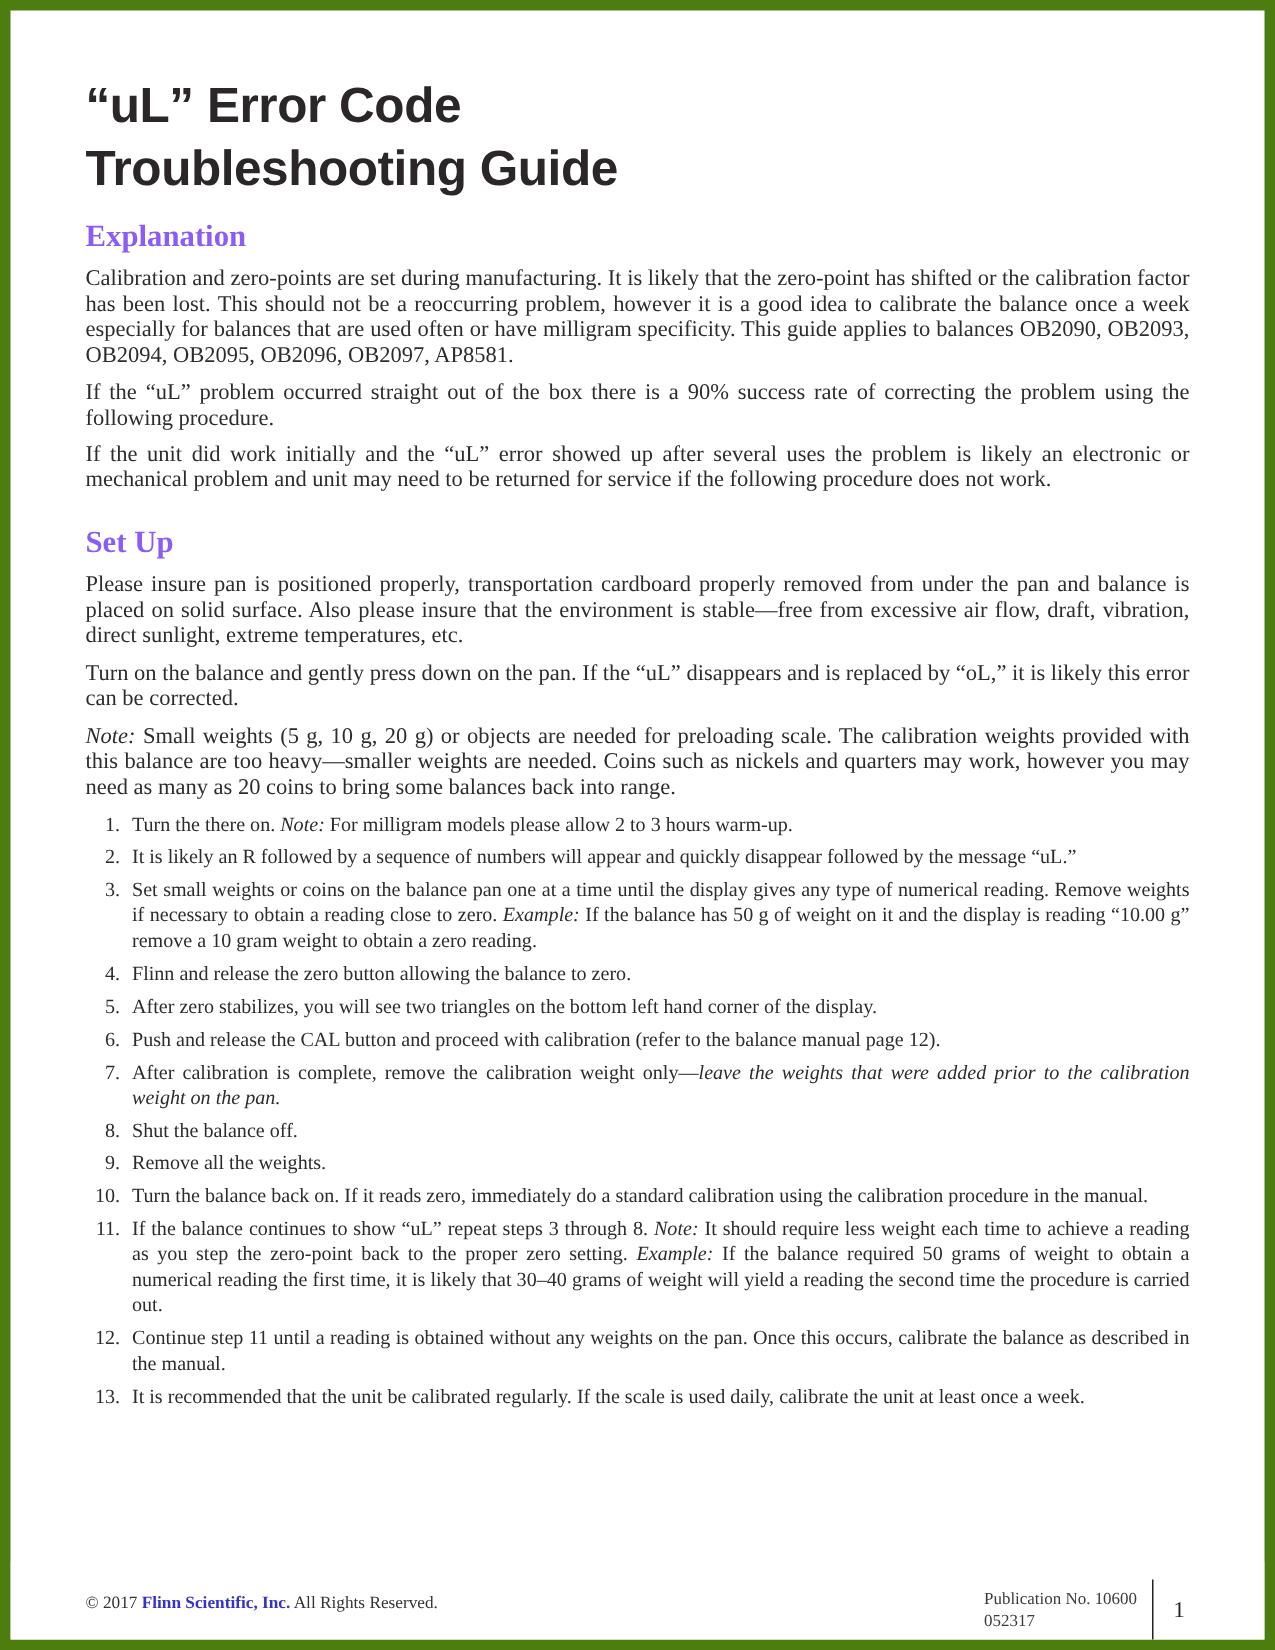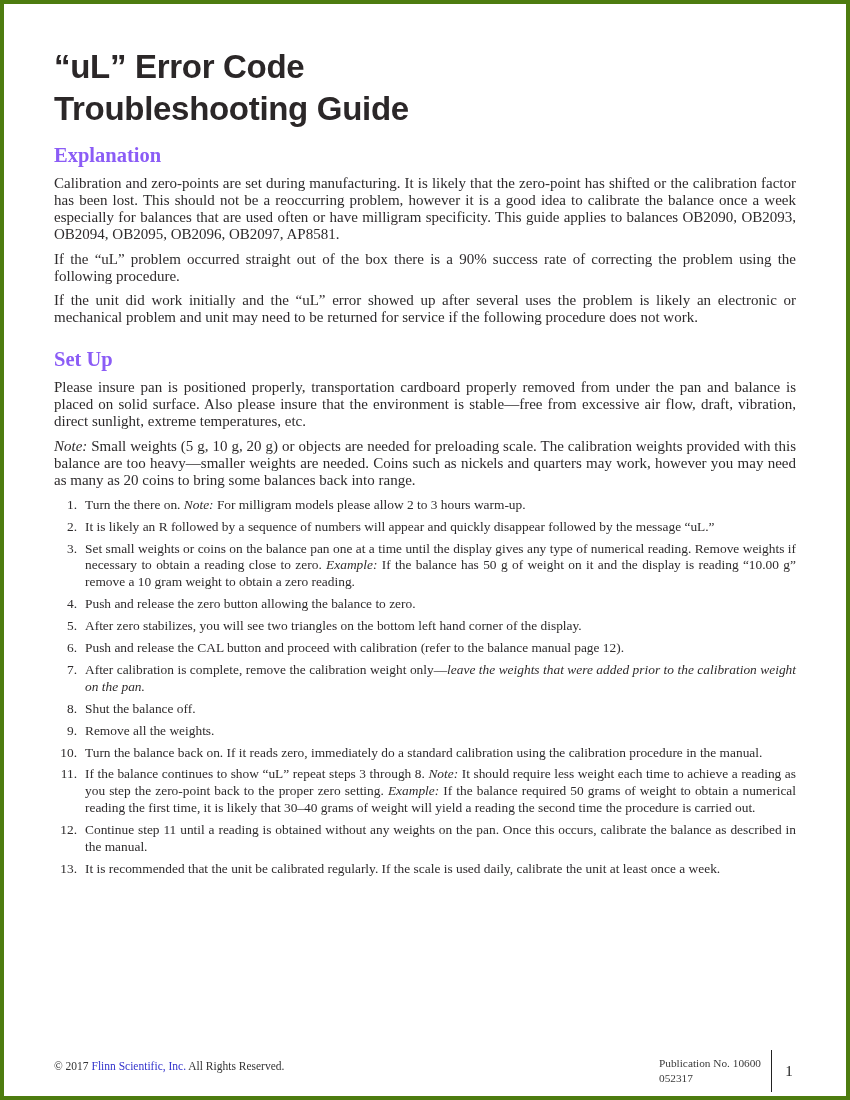--- a/index.html
+++ b/index.html
@@ -8,21 +8,21 @@
     --link-blue:#3333CC;
     --ink:#2E2B2C;
     --title-ink:#2B2728;
   }
   *{box-sizing:border-box;}
   html,body{margin:0;padding:0;background:#fff;}
   .page{
     position:relative;
     width:850px;height:1100px;
     background:#fff;
-    border:4px solid #4d7c0f;
+    border:7px solid #4d7c0f;
     overflow:hidden;
     font-family:"Liberation Serif", serif;
     color:var(--ink);
   }
   .content{padding:42px 50px 0 50px;}
 
   
   .header{display:flex;justify-content:space-between;align-items:flex-start;}
   .doc-title{
     font-family:"Liberation Sans", sans-serif;
@@ -80,21 +80,21 @@
   }
 
   
   .footer{
     position:absolute;left:0;right:0;top:1034px;height:66px;
     background:#fff;
     padding:12px 40px 0 50px;
     display:flex;justify-content:space-between;align-items:flex-start;
   }
   .footer-left{font-size:11.5px;line-height:14px;padding-top:9px;color:#333;}
-  .footer-left .blue{color:var(--link-blue);font-weight:normal;}
+  .footer-left .blue{color:var(--link-blue);font-weight:bold;}
   .footer-right{display:flex;align-items:center;}
   .pub{
     text-align:left;font-size:11.3px;line-height:15px;color:#3a3a3a;
     padding-right:10px;
   }
   .vrule{width:0;border-left:1.5px solid #222;height:42px;}
   .page-num{
     width:34px;text-align:center;font-size:15px;color:#222;
   }
 </style>
@@ -112,38 +112,39 @@
     </div>
 
     <h2 class="first">Explanation</h2>
     <p class="body"><span>Calibration and zero-points are set during manufacturing. It is likely that the zero-point has shifted or the calibration factor has been lost. This should not be a reoccurring problem, however it is a good idea to calibrate the balance once a week especially for balances that are used often or have milligram specificity. This guide applies to balances OB2090, OB2093, OB2094, OB2095, OB2096, OB2097, AP8581.</span></p>
 
     <p class="body"><span>If the “uL” problem occurred straight out of the box there is a 90% success rate of correcting the problem using the following procedure.</span></p>
     <p class="body"><span>If the unit did work initially and the “uL” error showed up after several uses the problem is likely an electronic or mechanical problem and unit may need to be returned for service if the following procedure does not work.</span></p>
 
     <h2>Set Up</h2>
     <p class="body"><span>Please insure pan is positioned properly, transportation cardboard properly removed from under the pan and balance is placed on solid surface. Also please insure that the environment is stable—free from excessive air flow, draft, vibration, direct sunlight, extreme temperatures, etc.</span></p>
+    <p class="body"><span>Turn on the balance and gently press down on the pan. If the “uL” disappears and is replaced by “oL,” it is likely this error can be corrected.</span></p>
     <p class="body"><span class="it">Note: </span><span>Small weights (5 g, 10 g, 20 g) or objects are needed for preloading scale. The calibration weights provided with this balance are too heavy—smaller weights are needed. Coins such as nickels and quarters may work, however you may need as many as 20 coins to bring some balances back into range.</span></p>
 
     <ol class="proc-list">
         <li>
           <span class="num">1.</span>
           <div class="txt"><span>Turn the there on. </span><span class="it">Note:</span><span> For milligram models please allow 2 to 3 hours warm-up.</span></div>
         </li>
         <li>
           <span class="num">2.</span>
           <div class="txt"><span>It is likely an R followed by a sequence of numbers will appear and quickly disappear followed by the message “uL.”</span></div>
         </li>
         <li>
           <span class="num">3.</span>
           <div class="txt"><span>Set small weights or coins on the balance pan one at a time until the display gives any type of numerical reading. Remove weights if necessary to obtain a reading close to zero. </span><span class="it">Example:</span><span> If the balance has 50 g of weight on it and the display is reading “10.00 g” remove a 10 gram weight to obtain a zero reading.</span></div>
         </li>
         <li>
           <span class="num">4.</span>
-          <div class="txt"><span>Push and release the zero button allowing the balance to zero.</span></div>
+          <div class="txt"><span>Flinn and release the zero button allowing the balance to zero.</span></div>
         </li>
         <li>
           <span class="num">5.</span>
           <div class="txt"><span>After zero stabilizes, you will see two triangles on the bottom left hand corner of the display.</span></div>
         </li>
         <li>
           <span class="num">6.</span>
           <div class="txt"><span>Push and release the CAL button and proceed with calibration (refer to the balance manual page 12).</span></div>
         </li>
         <li>

